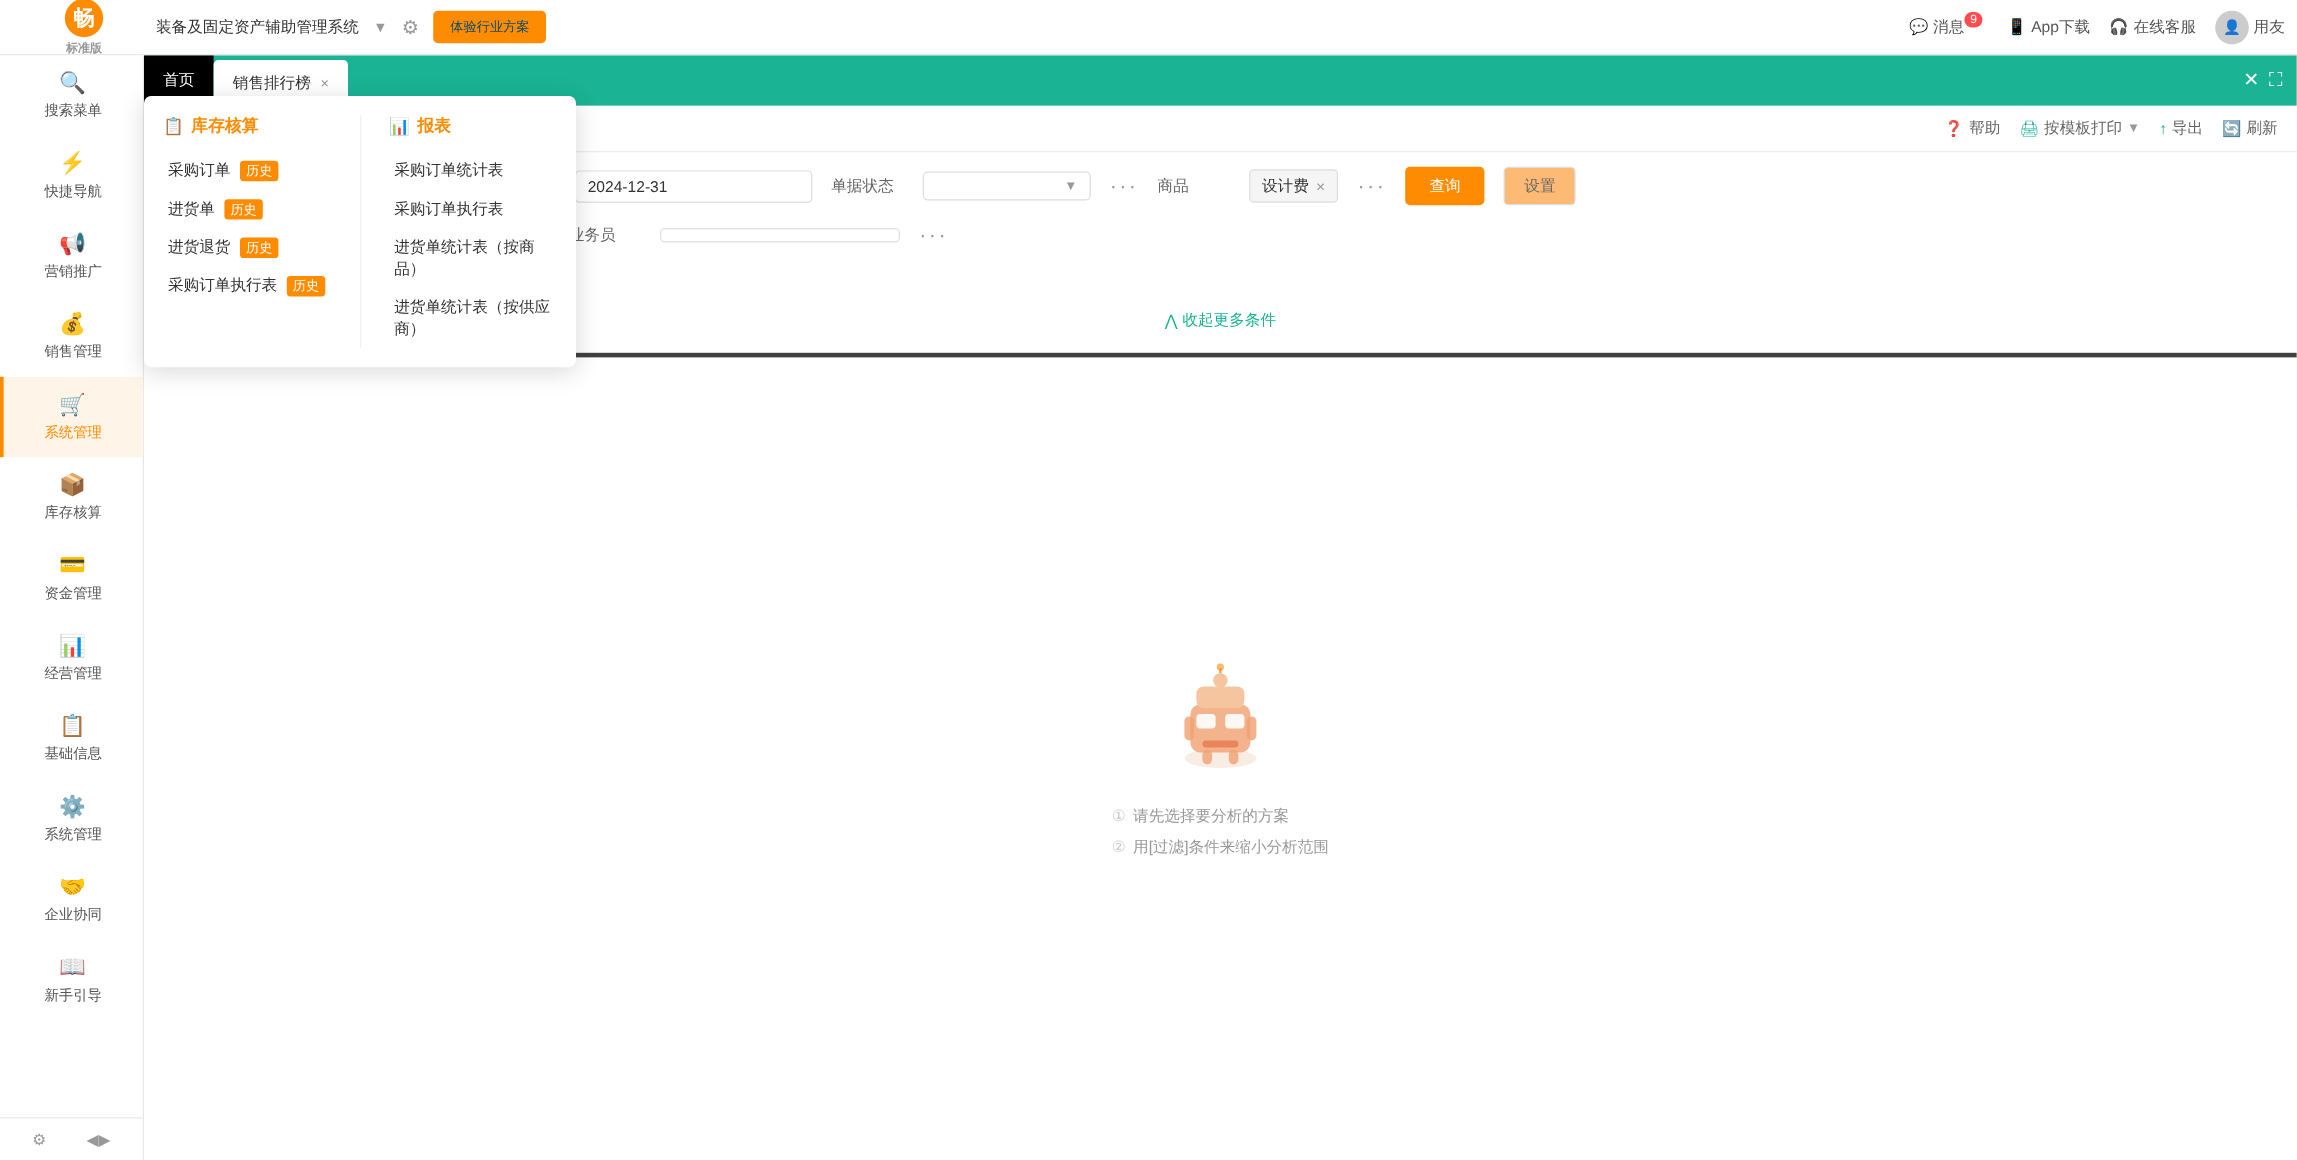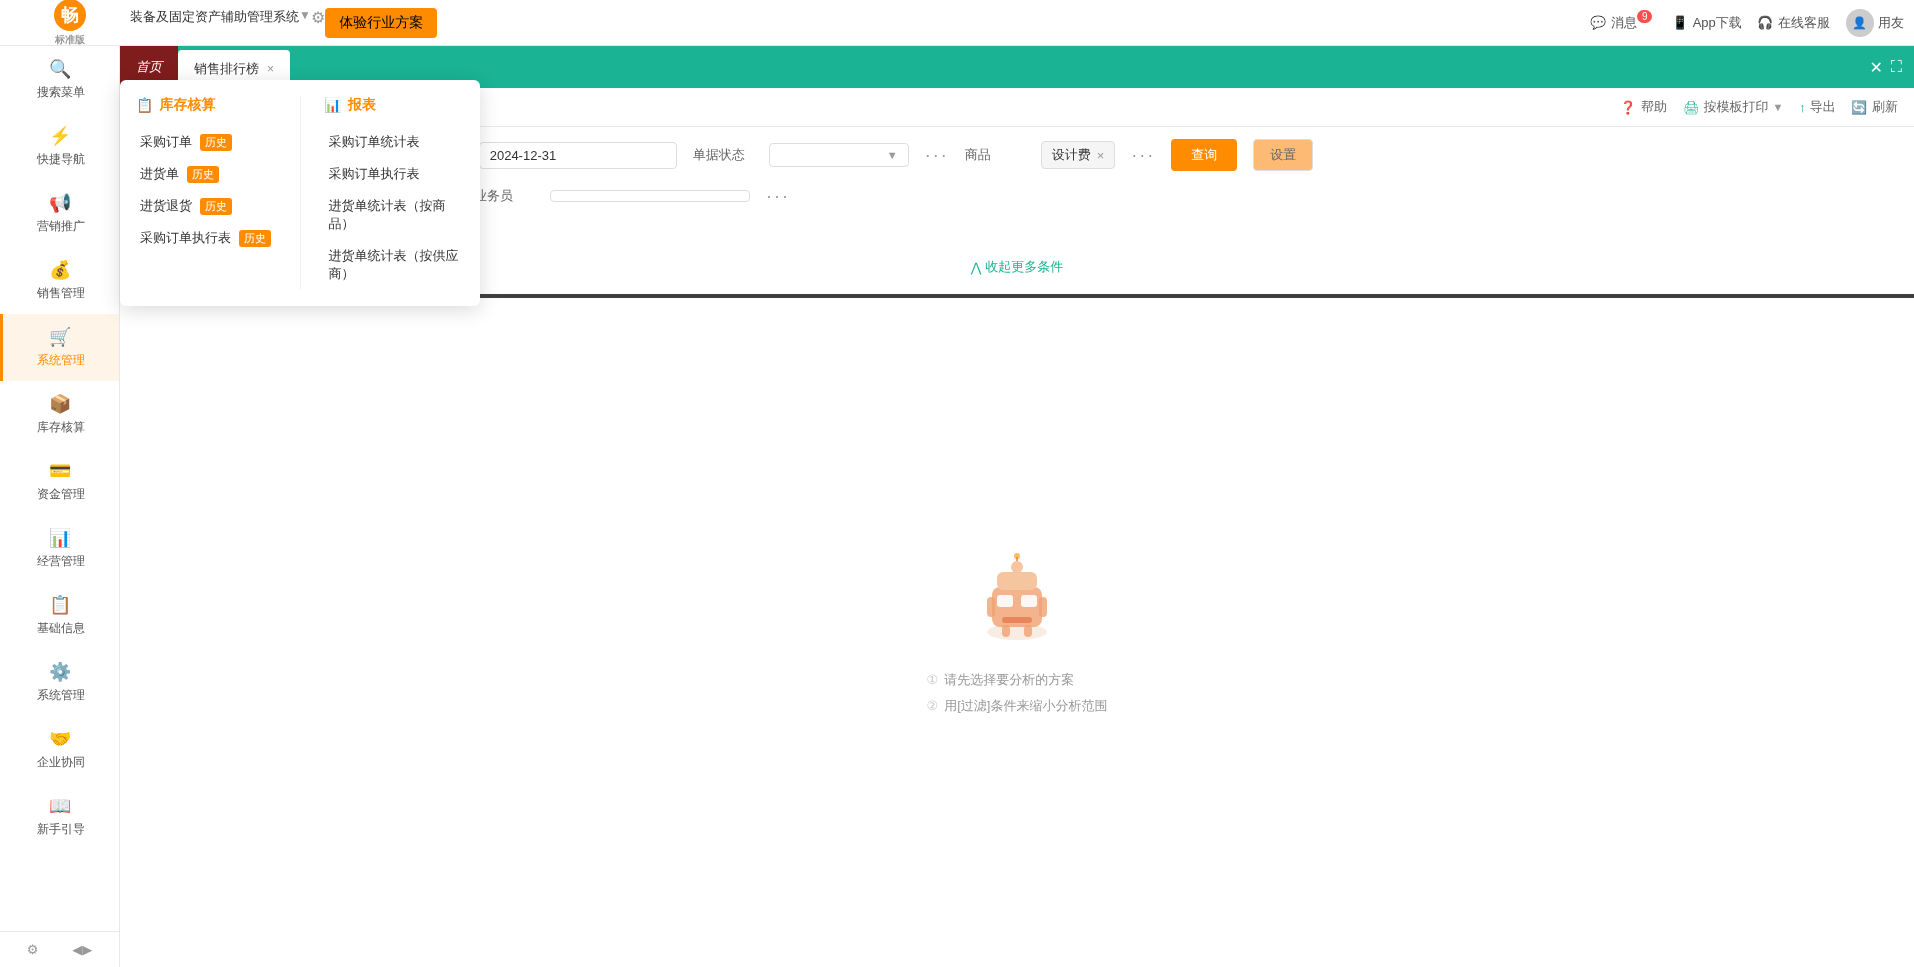--- a/index.html
+++ b/index.html
@@ -37,45 +37,46 @@
       font-weight: bold;
     }
     .logo-text {
       font-size: 10px;
       color: #999;
       margin-top: 2px;
       font-weight: bold;
     }
     .system-title-area {
       display: flex;
-      gap: 0;
+      align-items: center;
+      gap: 12px;
       flex: 1;
     }
     .system-title {
       font-size: 13px;
       color: #333;
     }
     .dropdown-arrow {
       color: #999;
       font-size: 12px;
       cursor: pointer;
     }
     .gear-icon {
       color: #999;
       font-size: 16px;
       cursor: pointer;
     }
     .industry-btn {
       background: #ff8c00;
-      color: #000000;
+      color: #0c4a6e;
       border: none;
       padding: 6px 14px;
       border-radius: 4px;
       cursor: pointer;
-      font-size: 14px;
+      font-size: 11px;
     }
     .top-right {
       display: flex;
       align-items: center;
       gap: 16px;
     }
     .top-right-item {
       display: flex;
       align-items: center;
       gap: 4px;
@@ -164,21 +165,21 @@
     .tab-item {
       padding: 0 16px;
       height: 42px;
       display: flex;
       align-items: center;
       cursor: pointer;
       color: rgba(255,255,255,0.85);
       font-size: 13px;
       position: relative;
     }
-    .tab-item.home { background: #7f1d1d; color: #fff; font-style: italic; }
+    .tab-item.home { background: #000000; color: #fff; }
     .tab-item.active { background: #fff; color: #333; border-radius: 4px 4px 0 0; margin-top: 4px; height: 38px; }
     .tab-close {
       margin-left: 8px;
       font-size: 12px;
       color: #999;
       cursor: pointer;
     }
     .tab-bar-right {
       margin-left: auto;
       display: flex;

